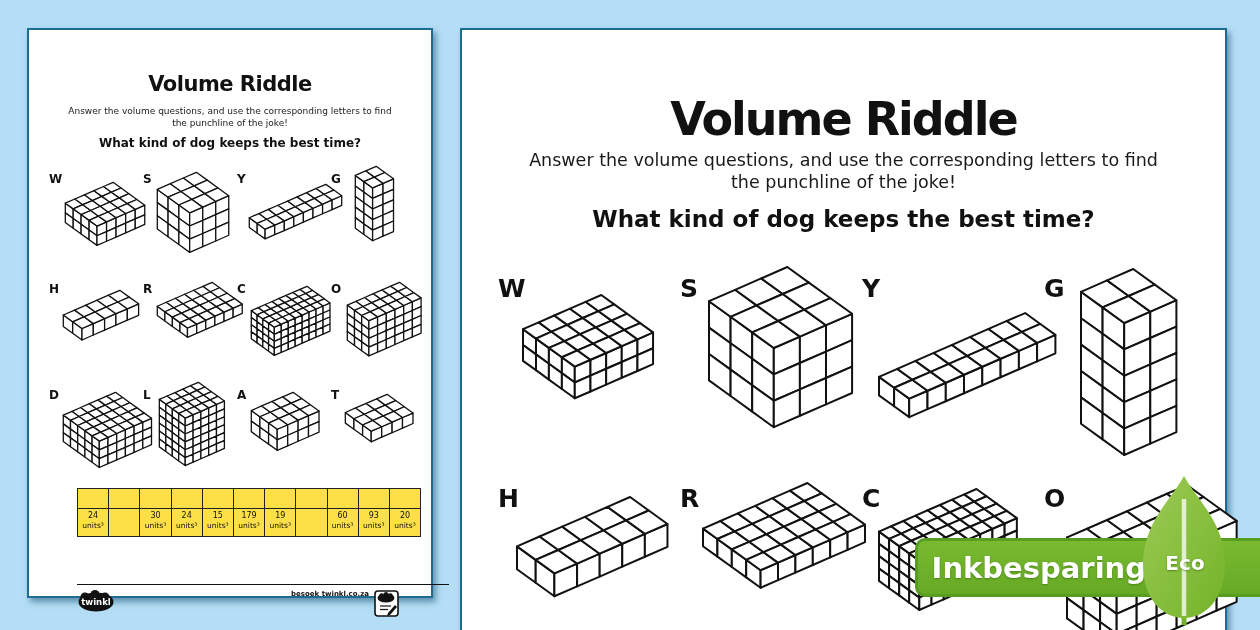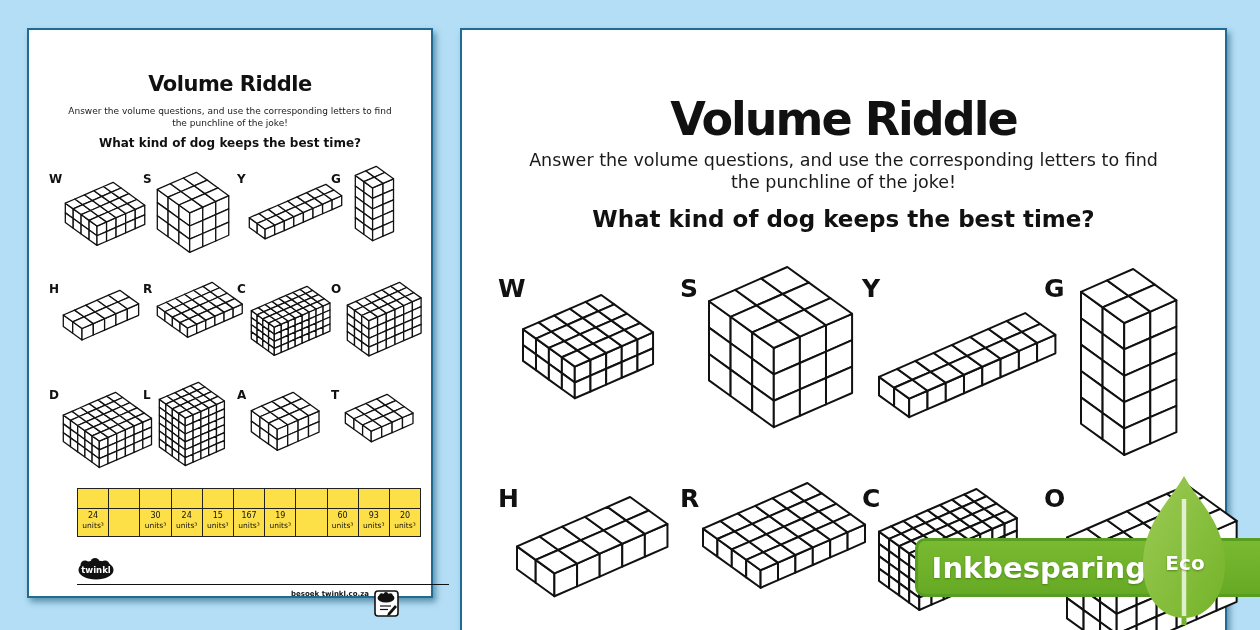--- a/index.html
+++ b/index.html
@@ -40,21 +40,21 @@
     display:flex; border:1.4px solid #222; background:#fde047;
   }
   .atable-col { flex:1 1 0; display:flex; flex-direction:column; }
   .atable-col + .atable-col { border-left:1px solid #222; }
   .atable-top { height:20px; border-bottom:1px solid #222; }
   .atable-bottom { flex:1; text-align:center; padding-top:2px; }
   .atable-num  { font-size:8px;  line-height:10px; }
   .atable-unit { font-size:7.5px; line-height:9px; }
 
   #footer-rule { position:absolute; left:48px; top:554px; width:372px; height:0; border-top:1.6px solid #111; }
-  #twinkl-logo { position:absolute; left:48px; top:528px; }
+  #twinkl-logo { position:absolute; left:48px; top:560px; }
   #footer-right { position:absolute; right:32px; top:560px; display:flex; align-items:flex-start; gap:5px; }
   #visit-text { font-size:7px; font-weight:bold; color:#111; }
 
   
   .title-lg { top:62px; font-size:46px; font-weight:bold; letter-spacing:-2px; }
   .instr-lg { top:120px; font-size:17.5px; line-height:1.25; color:#1a1a1a; }
   .question-lg { top:176px; font-size:23px; font-weight:bold; }
   #rrow0 { top:238px; left:36px; height:200px; }
   #rrow1 { top:448px; left:36px; height:200px; }
 
@@ -666,21 +666,21 @@
       <div class="atable-col">
         <div class="atable-top"></div>
         <div class="atable-bottom">
           <div class="atable-num">15</div>
           <div class="atable-unit">units³</div>
         </div>
       </div>
       <div class="atable-col">
         <div class="atable-top"></div>
         <div class="atable-bottom">
-          <div class="atable-num">167</div>
+          <div class="atable-num">179</div>
           <div class="atable-unit">units³</div>
         </div>
       </div>
       <div class="atable-col">
         <div class="atable-top"></div>
         <div class="atable-bottom">
           <div class="atable-num">19</div>
           <div class="atable-unit">units³</div>
         </div>
       </div>

